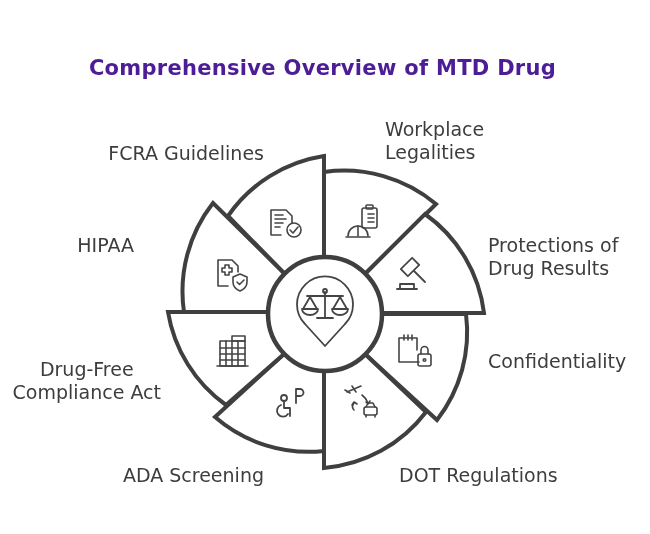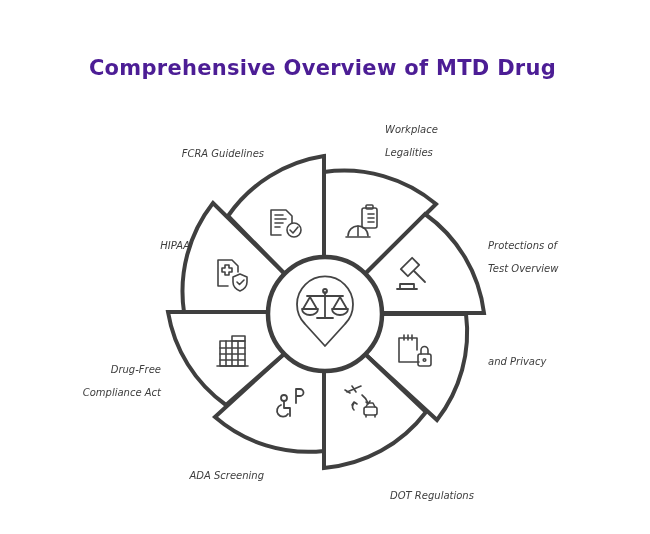--- a/index.html
+++ b/index.html
@@ -1,19 +1,19 @@
 <!DOCTYPE html>
 <html><head>
 <meta charset="utf-8">
 <style>
   html, body { margin: 0; padding: 0; background: #ffffff; }
   body { width: 650px; height: 534px; position: relative; overflow: hidden; font-family: "DejaVu Sans", sans-serif; color: #3a3a3a; }
   .title { position: absolute; left: 0; top: 14px; width: 645px; text-align: center; font-family: "DejaVu Sans", sans-serif; font-weight: bold; font-size: 21px; line-height: 29px; color: #4c1d95; letter-spacing: 0.3px; margin-top: 40px; }
-  .label { position: absolute; font-family: "DejaVu Sans", sans-serif; font-size: 10px; line-height: 23px; color: #3d3d3d; white-space: nowrap; font-style: italic; }
-  .label.right { text-align: right; }
+  .label { position: absolute; font-family: "DejaVu Sans", sans-serif; font-size: 19px; line-height: 23px; color: #3d3d3d; white-space: nowrap; }
+  .label.right { text-align: center; }
   .label span { display: block; }
   svg.diagram { position: absolute; left: 0; top: 0; }
   .blade { fill: #ffffff; stroke: #3f3f3f; stroke-width: 4; stroke-linejoin: miter; }
   .hub { fill: #ffffff; stroke: #3f3f3f; stroke-width: 4.5; }
   .ico { fill: none; stroke: #444444; stroke-width: 1.6; stroke-linecap: round; stroke-linejoin: round; }
 </style>
 </head>
 <body>
 
 <div class="title">
@@ -128,33 +128,33 @@
     <path d="M237,282 L239.5,284.5 L244,280"></path>
   </g>
 </svg>
 
 <div class="label" style="left:385px; top:118px;">
   <span>Workplace</span>
   <span>Legalities</span>
 </div>
 <div class="label" style="left:488px; top:234px;">
   <span>Protections of</span>
-  <span>Test Overview</span>
+  <span>Drug Results</span>
 </div>
 <div class="label" style="left:488px; top:350px;">
-  <span>and Privacy</span>
+  <span>Confidentiality</span>
 </div>
-<div class="label" style="left:390px; top:464px;margin-top:20px;">
+<div class="label" style="left:399px; top:464px;">
   <span>DOT Regulations</span>
 </div>
 <div class="label right" style="right:386px; top:464px;">
   <span>ADA Screening</span>
 </div>
 <div class="label right" style="right:489px; top:358px;margin-left:24px;">
   <span>Drug-Free</span>
   <span>Compliance Act</span>
 </div>
-<div class="label right" style="right:460px; top:234px;">
+<div class="label right" style="right:516px; top:234px;">
   <span>HIPAA</span>
 </div>
 <div class="label right" style="right:386px; top:142px;">
   <span>FCRA Guidelines</span>
 </div>
 
 </body></html>

